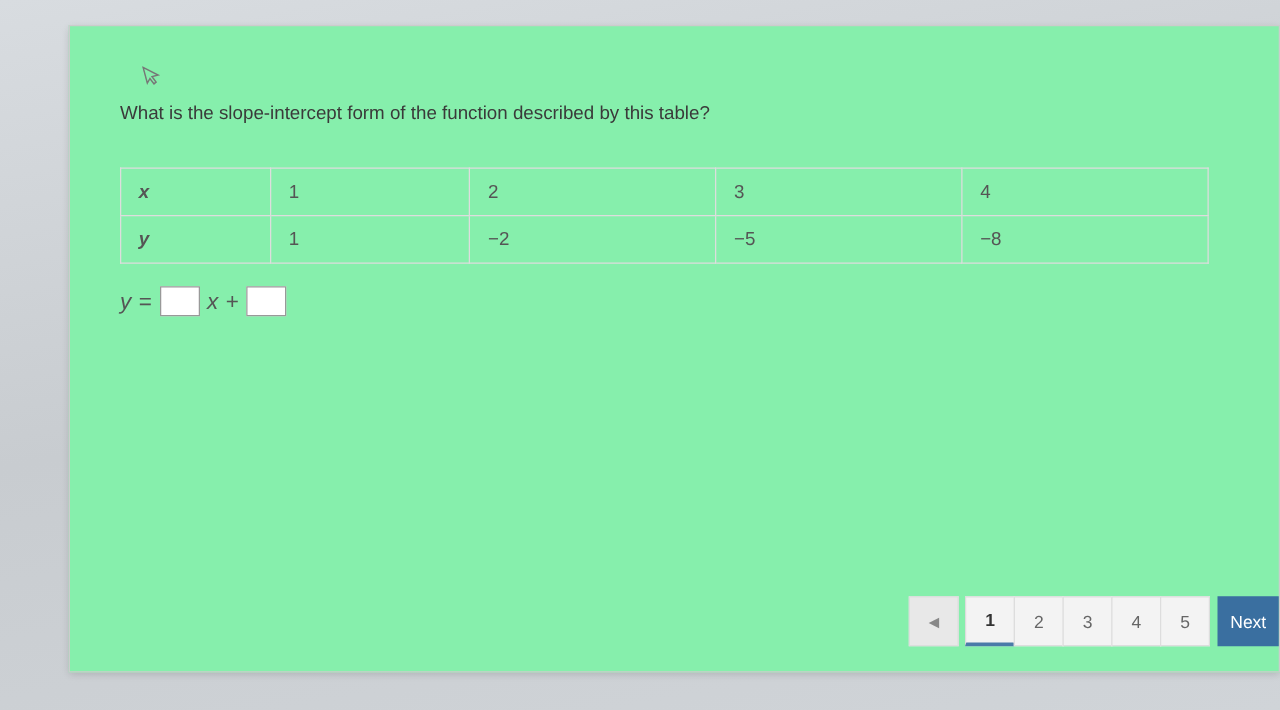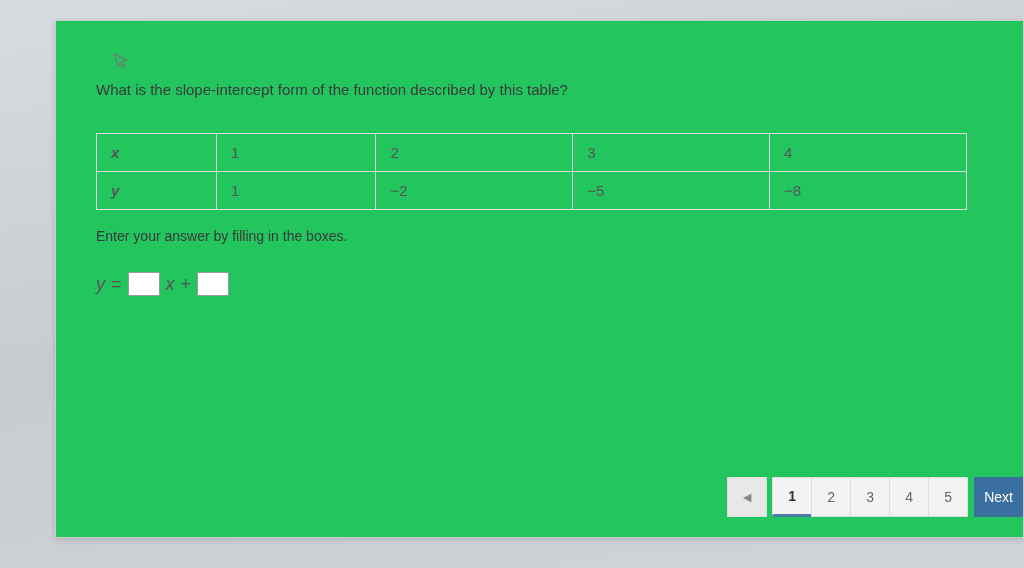--- a/index.html
+++ b/index.html
@@ -14,21 +14,21 @@
       height: 568px;
       overflow: hidden;
       position: relative;
     }
     .card {
       position: absolute;
       top: 20px;
       left: 55px;
       right: 0;
       bottom: 30px;
-      background: #22c55e;
+      background: #86efac;
       border: 1px solid #ccc;
       box-shadow: 0 2px 6px rgba(0,0,0,0.15);
       padding: 30px 56px 20px 40px;
     }
     .cursor-icon {
       margin-left: 20px;
       margin-bottom: 8px;
       font-size: 16px;
       color: #777;
       transform: rotate(-15deg);
@@ -149,21 +149,20 @@
     <tr>
       <td class="label">y</td>
       <td>1</td>
       <td>−2</td>
       <td>−5</td>
       <td>−8</td>
     </tr>
   </tbody>
     </table>
 
-  <p class="instruction-text">Enter your answer by filling in the boxes.</p>
 
   <div class="equation">
     <span>y</span>
     <span class="eq-text">=</span>
     <input type="text" class="answer-box" style="">
     <span>x</span>
     <span class="eq-text">+</span>
     <input type="text" class="answer-box" style="">
   </div>
 

